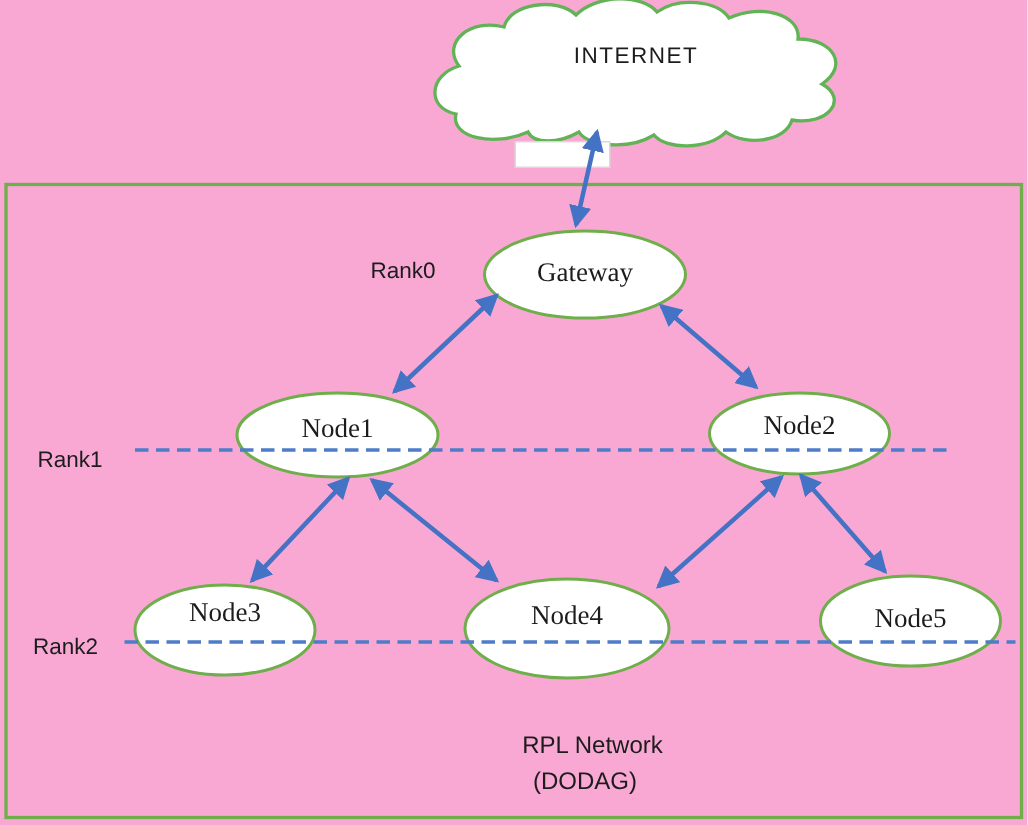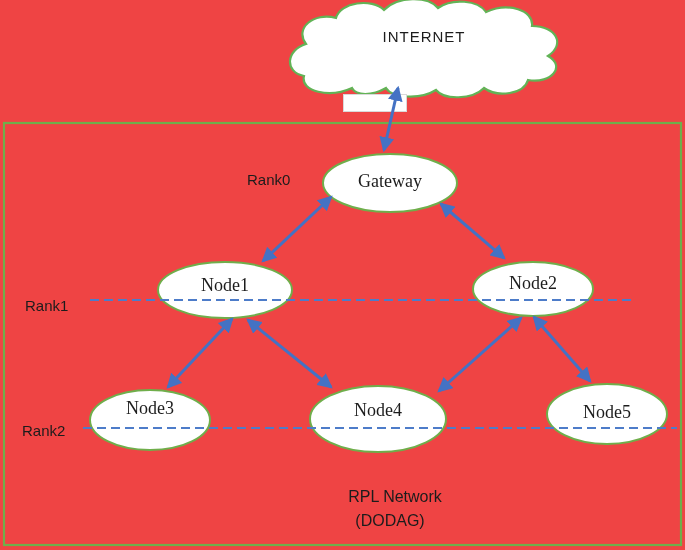--- a/index.html
+++ b/index.html
@@ -4,21 +4,21 @@
 <style>
   html, body {
     margin: 0;
     padding: 0;
     background: #ffffff;
   }
   .stage {
     position: relative;
     width: 685px;
     height: 550px;
-    background: #ef4444;
+    background: #f9a8d4;
     overflow: hidden;
     text-decoration: underline;
   }
   svg { position: absolute; left: 0; top: 0; }
   .t-serif {
     font-family: "Liberation Serif", "DejaVu Serif", serif;
     font-size: 18px;
     fill: #1c1c1c;
   }
   .t-sans {

